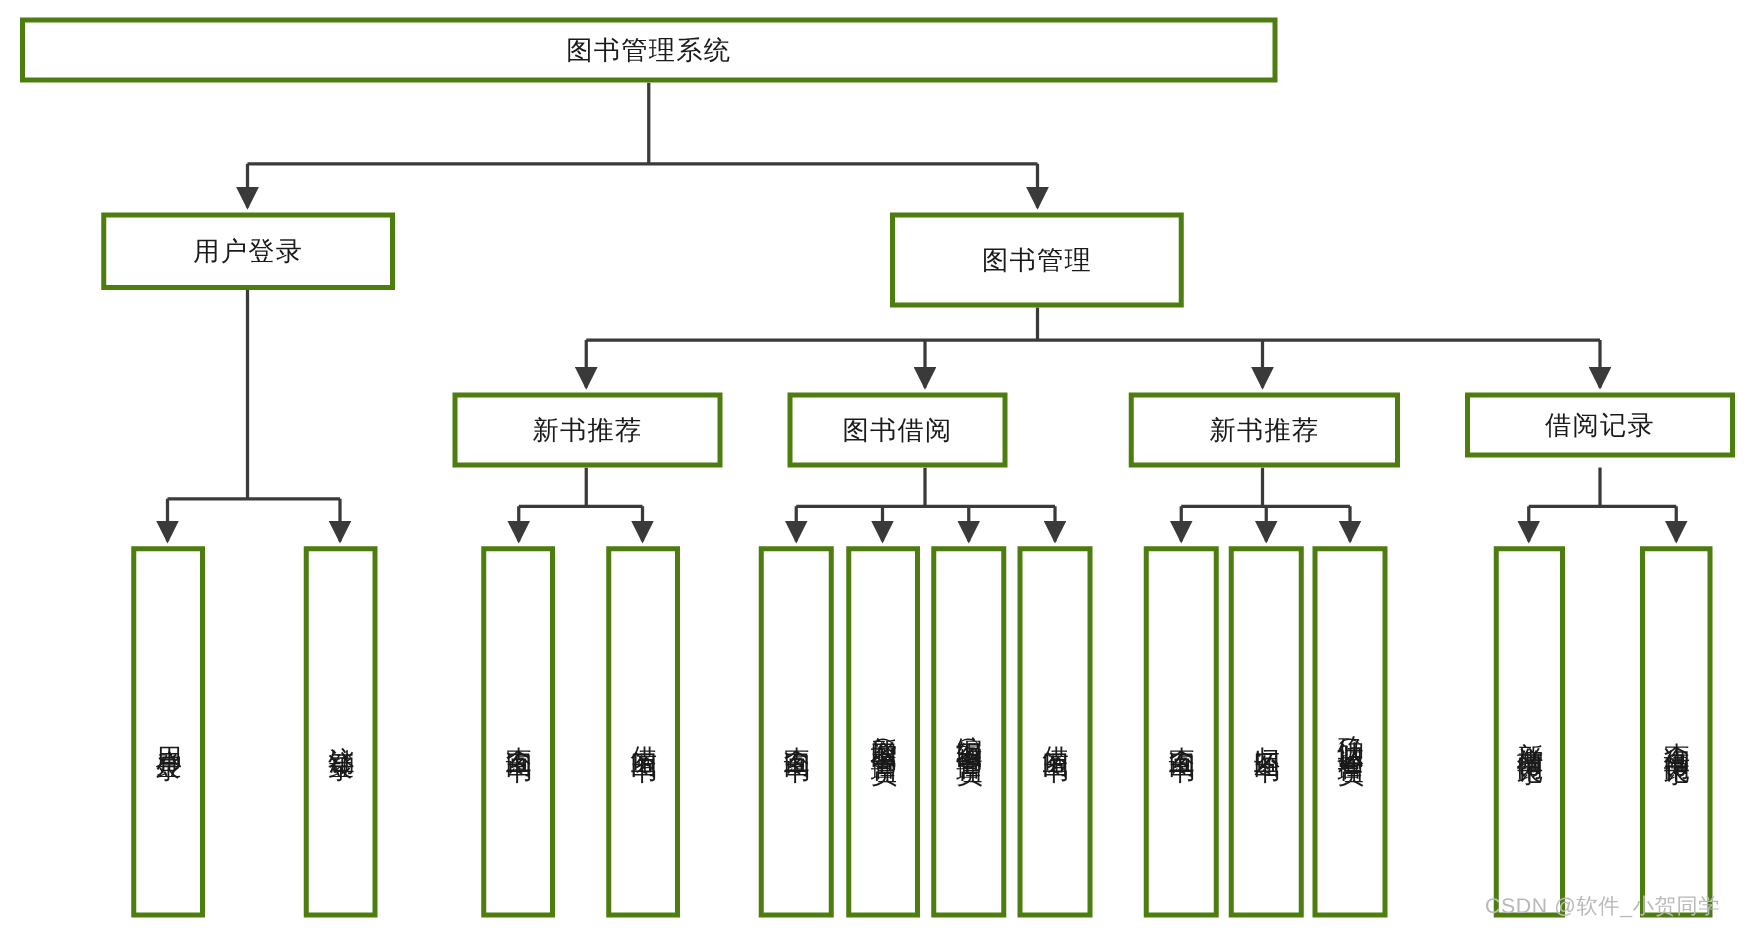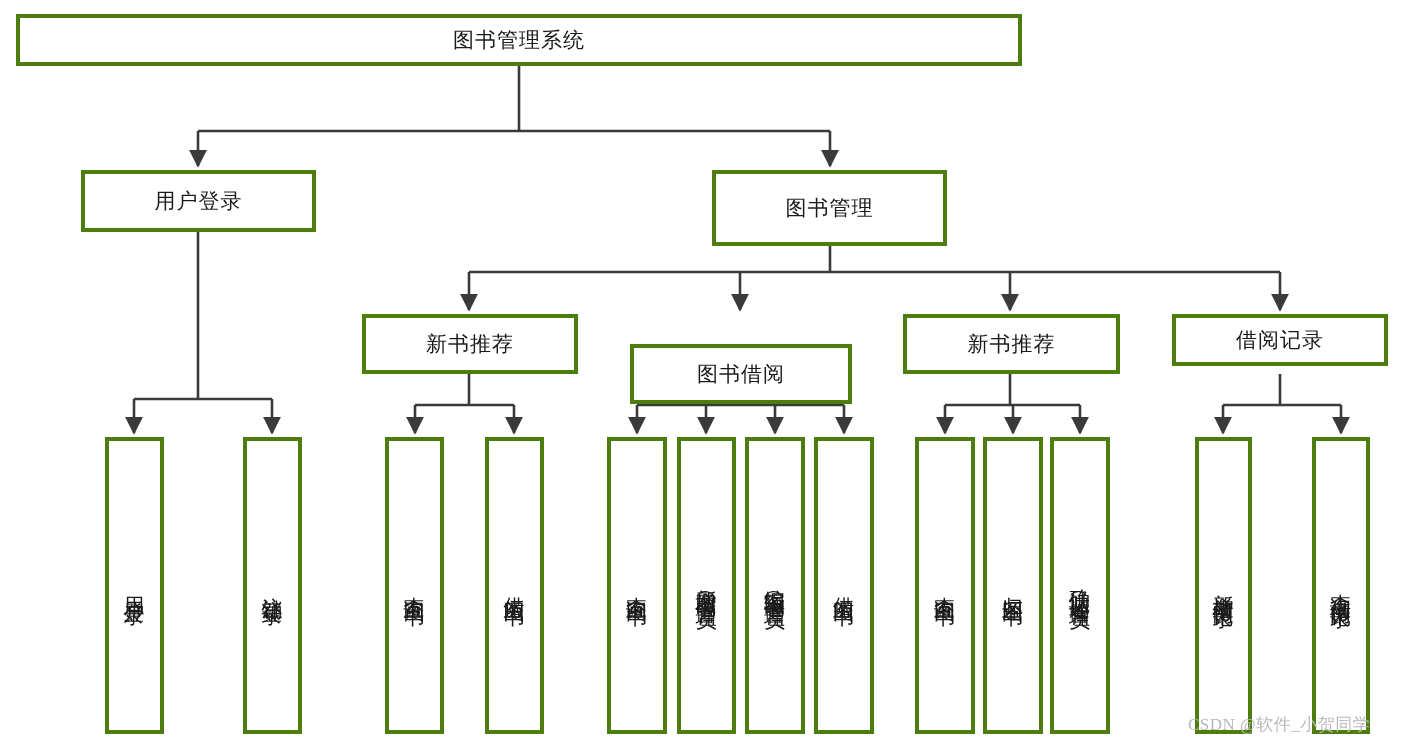--- a/index.html
+++ b/index.html
@@ -55,21 +55,20 @@
     display: block;
   }
   #watermark {
     position: absolute;
     left: 1188px;
     top: 713px;
     font-size: 17px;
     color: #b9b9b9;
     white-space: nowrap;
     letter-spacing: 0.5px;
-    font-family: Liberation Serif, serif;
   }
 </style>
 </head>
 <body>
 
 <div id="canvas">
 
   <svg id="wires" viewBox="0 0 1405 747" xmlns="http://www.w3.org/2000/svg">
     <defs>
       <marker id="arrow" viewBox="0 0 10 10" refX="9" refY="5" markerWidth="7" markerHeight="7" orient="auto-start-reverse">
@@ -129,21 +128,21 @@
   <div class="node h-node" style="left:81px; top:170px; width:235px; height:62px;">
     <span class="htext">用户登录</span>
   </div>
   <div class="node h-node" style="left:712px; top:170px; width:235px; height:76px;">
     <span class="htext">图书管理</span>
   </div>
 
   <div class="node h-node" style="left:362px; top:314px; width:216px; height:60px;">
     <span class="htext">新书推荐</span>
   </div>
-  <div class="node h-node" style="left:630px; top:314px; width:222px; height:60px;margin-top:30px;">
+  <div class="node h-node" style="left:630px; top:314px; width:176px; height:60px;">
     <span class="htext">图书借阅</span>
   </div>
   <div class="node h-node" style="left:903px; top:314px; width:217px; height:60px;">
     <span class="htext">新书推荐</span>
   </div>
   <div class="node h-node" style="left:1172px; top:314px; width:216px; height:52px;">
     <span class="htext">借阅记录</span>
   </div>
 
   <div class="node v-node" style="left:105px; top:437px; width:59px; height:297px;">

